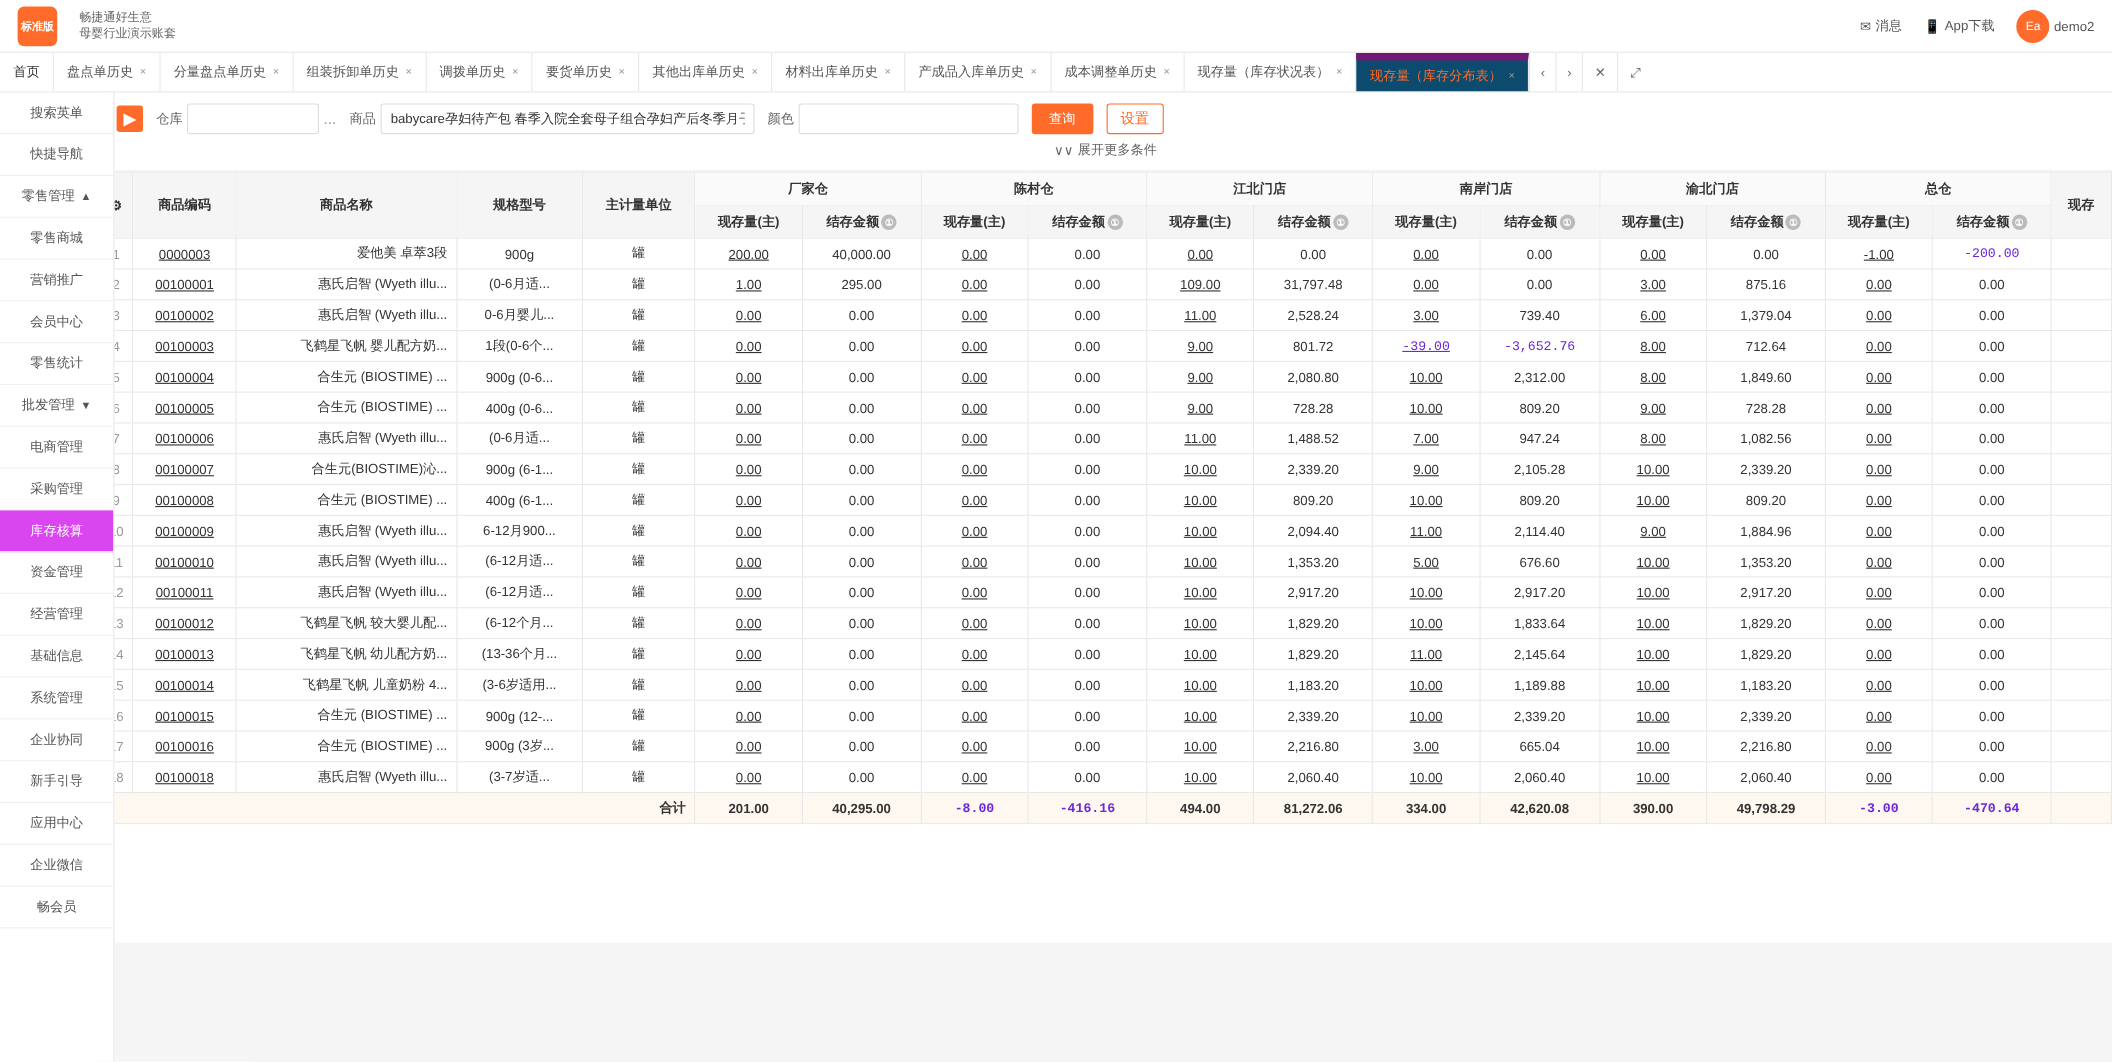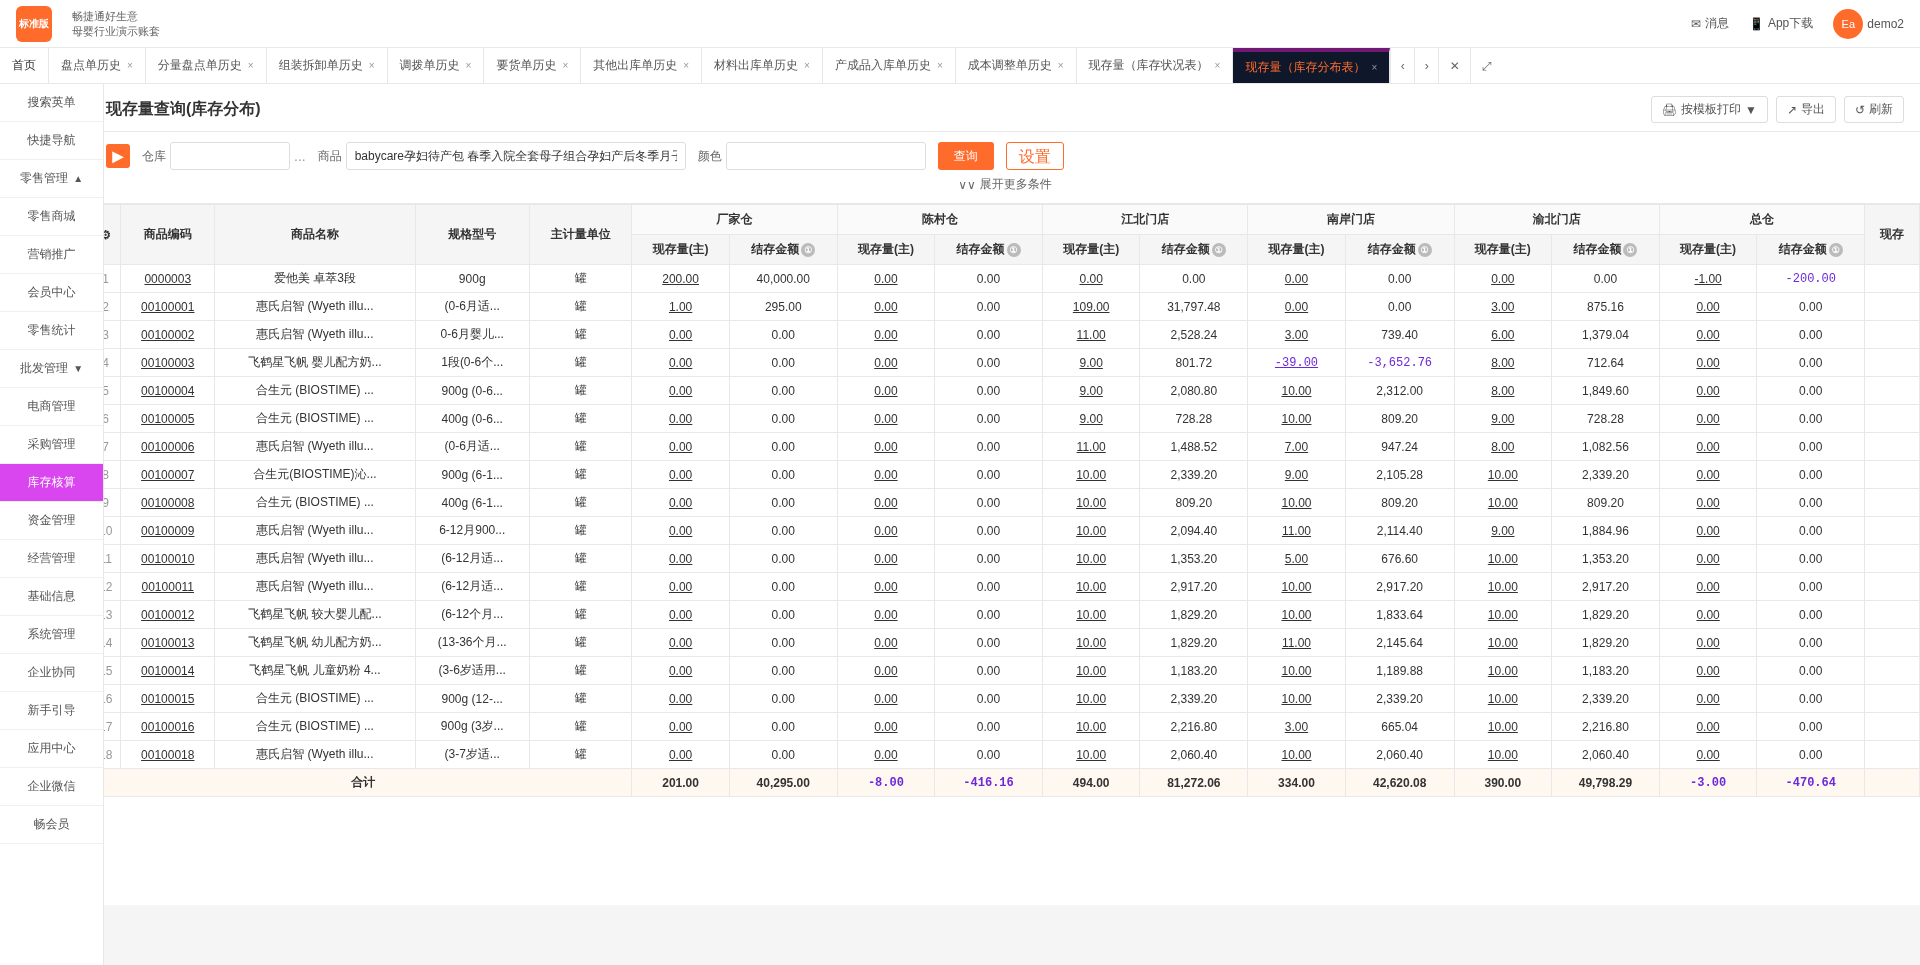--- a/index.html
+++ b/index.html
@@ -71,23 +71,23 @@
       color: #555;
       border-right: 1px solid #e8e8e8;
       position: relative;
     }
     .nav-tab:first-child {
       background: #fff;
       color: #333;
       font-weight: normal;
     }
     .nav-tab.active {
-      background: #0f172a;
+      background: #0c4a6e;
       color: #ff6b2b;
-      border-top: 4px solid #701a75;
+      border-top: 7px solid #701a75;
     }
     .nav-tab .close-btn {
       font-size: 10px;
       color: #999;
       margin-left: 2px;
     }
     .nav-arrow {
       width: 24px; height: 36px;
       display: flex; align-items: center; justify-content: center;
       cursor: pointer;
@@ -231,21 +231,21 @@
       font-size: 12px;
       height: 28px;
     }
     .settings-btn {
       background: #fff;
       color: #ff6b2b;
       border: 1px solid #ff6b2b;
       border-radius: 3px;
       padding: 4px 12px;
       cursor: pointer;
-      font-size: 16px;
+      font-size: 13px;
       height: 28px;
     }
     .expand-row {
       display: flex; align-items: center; justify-content: center;
       margin-top: 6px;
       cursor: pointer;
       color: #666;
       font-size: 12px;
       gap: 4px;
     }
@@ -281,21 +281,21 @@
     tbody tr.summary-row {
       background: #fff8f0;
       font-weight: 600;
     }
     tbody td {
       border: 1px solid #e8e8e8;
       padding: 5px 8px;
       text-align: center;
       white-space: nowrap;
     }
-    tbody td.text-left { text-align: center; }
+    tbody td.text-left { text-align: right; }
     .cell-link { color: #333; text-decoration: underline; cursor: pointer; }
     .cell-negative { color: #6d28d9; font-family: Liberation Mono, monospace; }
     .row-num { color: #999; }
 
     
     .table-container::-webkit-scrollbar { width: 8px; height: 8px; }
     .table-container::-webkit-scrollbar-track { background: #f0f0f0; }
     .table-container::-webkit-scrollbar-thumb { background: #ccc; border-radius: 4px; }
 
     .info-icon {
@@ -454,38 +454,20 @@
   <div class="sidebar-item">
     <span>企业微信</span>
   </div>
   <div class="sidebar-item">
     <span>畅会员</span>
   </div>
 </div>
 
 <div class="main-content">
 
-  <div class="page-header">
-    <div class="page-title">现存量查询(库存分布)</div>
-    <div class="page-actions">
-      <button class="action-btn">
-        <span>🖨</span>
-        <span>按模板打印</span>
-        <span>▼</span>
-      </button>
-      <button class="action-btn">
-        <span>↗</span>
-        <span>导出</span>
-      </button>
-      <button class="action-btn">
-        <span>↺</span>
-        <span>刷新</span>
-      </button>
-    </div>
-  </div>
 
   <div class="filter-area">
     <div class="filter-row">
       <div class="filter-toggle">▶</div>
       <div class="filter-item">
         <span class="filter-label">仓库</span>
         <input class="filter-input filter-input-select" type="text" value="" style="">
         <span class="filter-dots">...</span>
       </div>
       <div class="filter-item">

